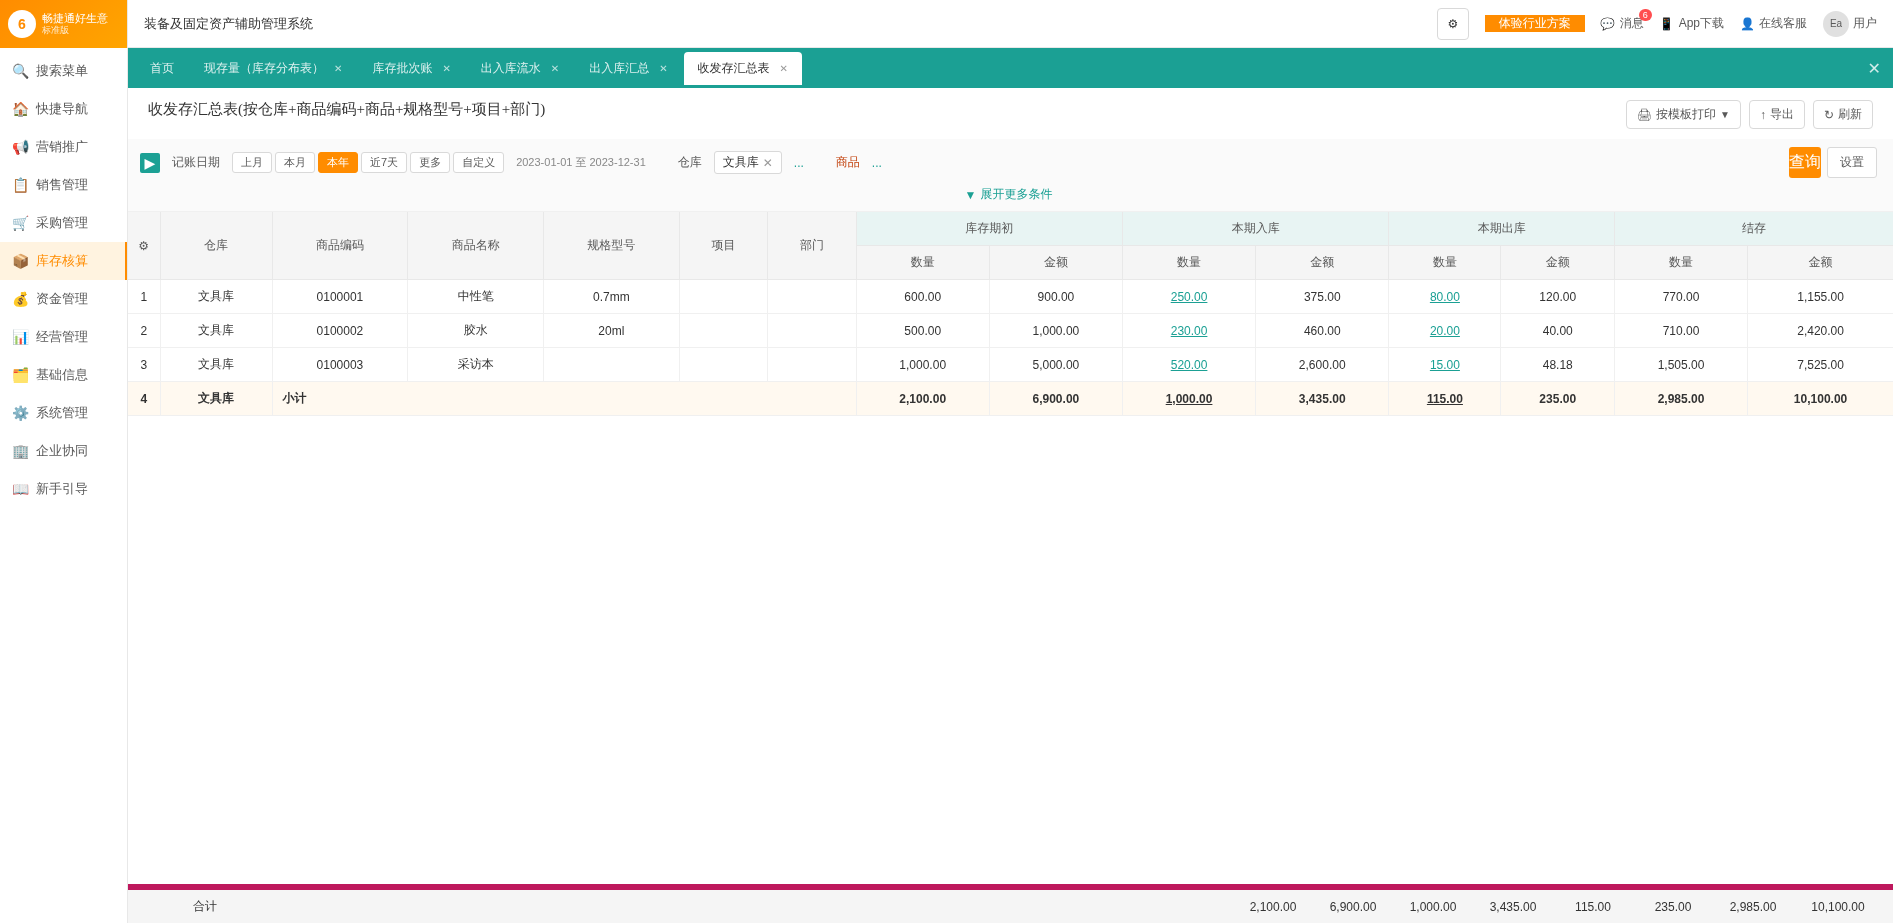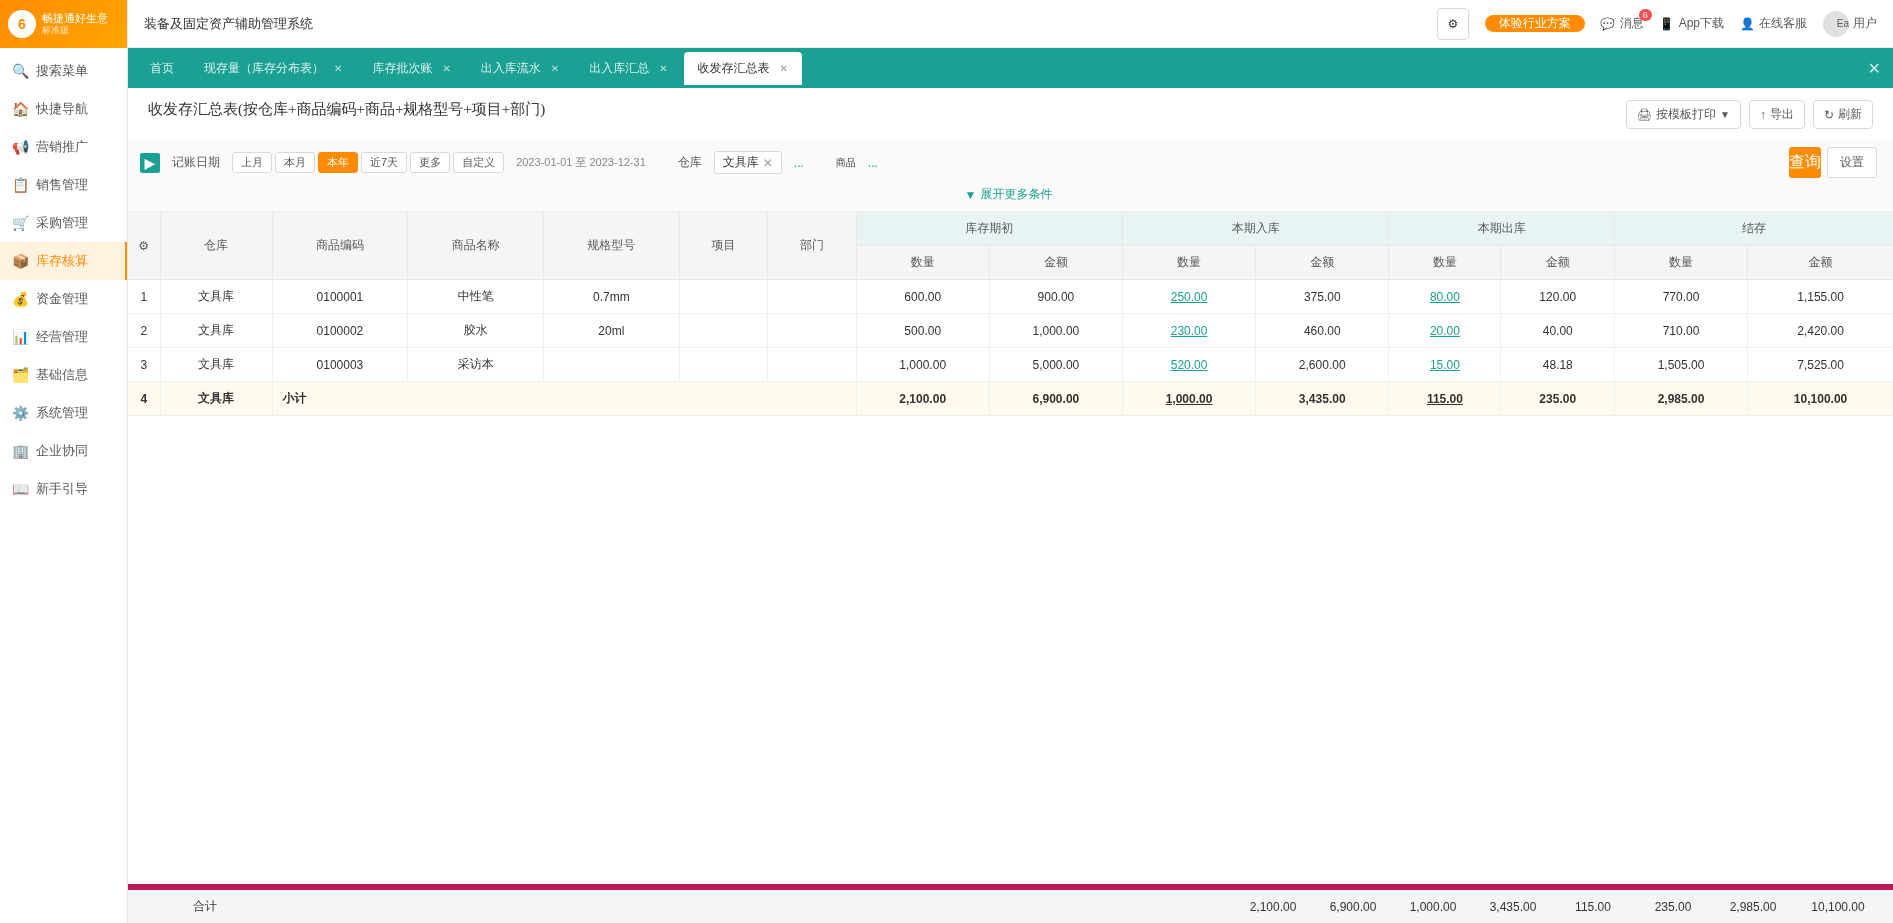--- a/index.html
+++ b/index.html
@@ -17,24 +17,24 @@
     .sidebar-item-icon { font-size: 14px; width: 16px; text-align: center; flex-shrink: 0; }
     .sidebar-item-label { font-size: 13px; }
 
     
     .main { flex: 1; display: flex; flex-direction: column; overflow: hidden; }
 
     
     .top-header { background: white; height: 48px; display: flex; align-items: center; padding: 0 16px; border-bottom: 1px solid #e8e8e8; gap: 16px; flex-shrink: 0; }
     .system-name { font-size: 13px; color: #333; flex: 1; }
     .header-actions { display: flex; align-items: center; gap: 16px; }
-    .header-btn { background: #ff8c00; color: white; border: none; padding: 0 14px; border-radius: 12px; cursor: pointer; font-size: 12px; }
+    .header-btn { background: #ff8c00; color: white; border: none; padding: 0 14px; border-radius: 0; cursor: pointer; font-size: 12px; }
     .header-action-item { display: flex; align-items: center; gap: 4px; color: #595959; cursor: pointer; font-size: 12px; position: relative; }
     .badge-dot { background: #ff4d4f; color: white; border-radius: 8px; padding: 1px 4px; font-size: 9px; position: absolute; top: -6px; right: -8px; }
-    .user-avatar { width: 26px; height: 26px; background: #e0e0e0; border-radius: 50%; display: flex; align-items: center; justify-content: flex-end; font-size: 10px; }
+    .user-avatar { width: 26px; height: 26px; background: #e0e0e0; border-radius: 50%; display: flex; align-items: center; justify-content: center; font-size: 10px; }
 
     
     .tab-bar { background: #1ba094; display: flex; align-items: center; min-height: 40px; flex-shrink: 0; padding: 0 8px; gap: 2px; }
     .tab-item { padding: 8px 14px; color: rgba(255,255,255,0.85); cursor: pointer; display: flex; align-items: center; gap: 6px; border-radius: 4px 4px 0 0; font-size: 12px; white-space: nowrap; }
     .tab-item.active { background: white; color: #333; }
     .tab-close { font-size: 10px; color: rgba(255,255,255,0.7); margin-left: 4px; }
     .tab-item.active .tab-close { color: #999; }
     .tab-bar-close { margin-left: auto; color: rgba(255,255,255,0.8); cursor: pointer; font-size: 16px; padding: 4px; }
 
     
@@ -224,21 +224,21 @@
         </div>
         <div style="font-size:11px;color:#888;">2023-01-01 至 2023-12-31</div>
 
         <span style="color:#595959;font-size:12px;margin-left:20px;">仓库</span>
         <div class="filter-tag">
           <span>文具库</span>
           <span class="filter-tag-close">✕</span>
         </div>
         <span class="filter-ellipsis">...</span>
 
-        <span style="color:#404040;font-size:10px;margin-left:20px;">商品</span>
+        <span style="color:#c2410c;font-size:12px;margin-left:20px;">商品</span>
         <span class="filter-ellipsis">...</span>
 
         <div style="margin-left:auto;display:flex;gap:6px;">
           <button style="background:#ff8c00;color:white;border:none;padding:5px 0;border-radius:3px;cursor:pointer;font-size:16px;">查询</button>
           <button style="background:white;color:#595959;border:1px solid #d9d9d9;padding:5px 12px;border-radius:3px;cursor:pointer;font-size:12px;">设置</button>
         </div>
       </div>
       <div style="display:flex;justify-content:center;margin-top:8px;">
         <button class="expand-btn">
           <span>▼</span>

